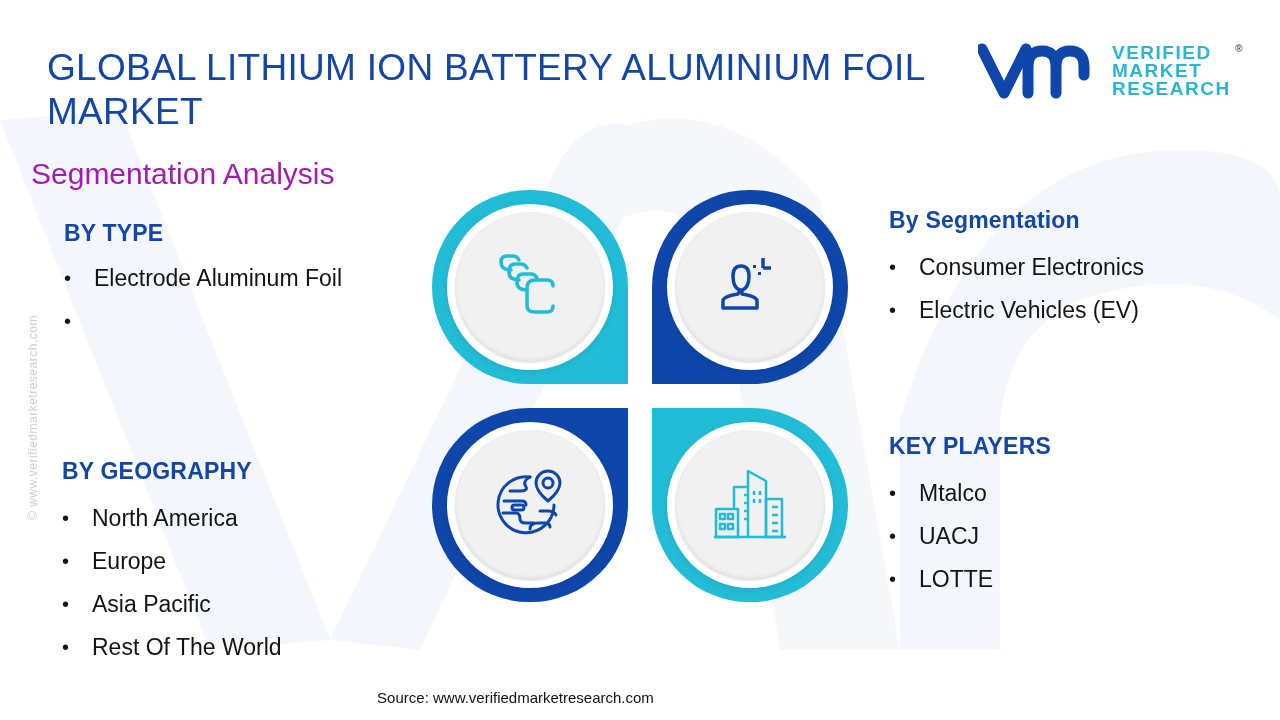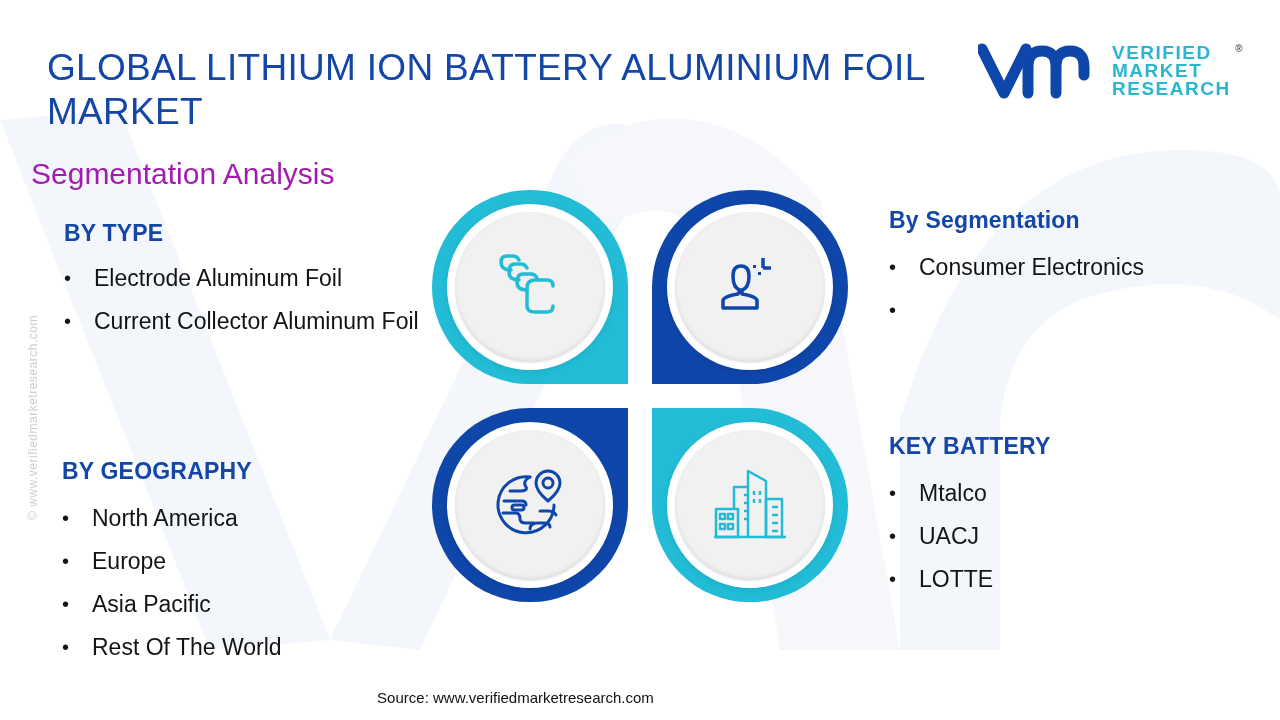--- a/index.html
+++ b/index.html
@@ -91,44 +91,44 @@
     <span class="reg">®</span>
   </div>
 </div>
 
 <h2 class="subtitle">Segmentation Analysis</h2>
 
 <div class="section" id="sec-type">
   <div class="section-heading">BY TYPE</div>
   <ul>
     <li><span class="bullet">•</span><span>Electrode Aluminum Foil</span></li>
-    <li><span class="bullet">•</span><span>Current Collector Aluminum Foil</span></li>
+    <li><span class="bullet">•</span></li>
   </ul>
 </div>
 
 <div class="section" id="sec-geo">
   <div class="section-heading">BY GEOGRAPHY</div>
   <ul>
     <li><span class="bullet">•</span><span>North America</span></li>
     <li><span class="bullet">•</span><span>Europe</span></li>
     <li><span class="bullet">•</span><span>Asia Pacific</span></li>
     <li><span class="bullet">•</span><span>Rest Of The World</span></li>
   </ul>
 </div>
 
 <div class="section" id="sec-app">
   <div class="section-heading">By Segmentation</div>
   <ul>
     <li><span class="bullet">•</span><span>Consumer Electronics</span></li>
-    <li><span class="bullet">•</span></li>
+    <li><span class="bullet">•</span><span>Electric Vehicles (EV)</span></li>
   </ul>
 </div>
 
 <div class="section" id="sec-key">
-  <div class="section-heading">KEY BATTERY</div>
+  <div class="section-heading">KEY PLAYERS</div>
   <ul>
     <li><span class="bullet">•</span><span>Mtalco</span></li>
     <li><span class="bullet">•</span><span>UACJ</span></li>
     <li><span class="bullet">•</span><span>LOTTE</span></li>
   </ul>
 </div>
 
 <div class="petals">
   <div class="petal tl">
     <div class="disc">

